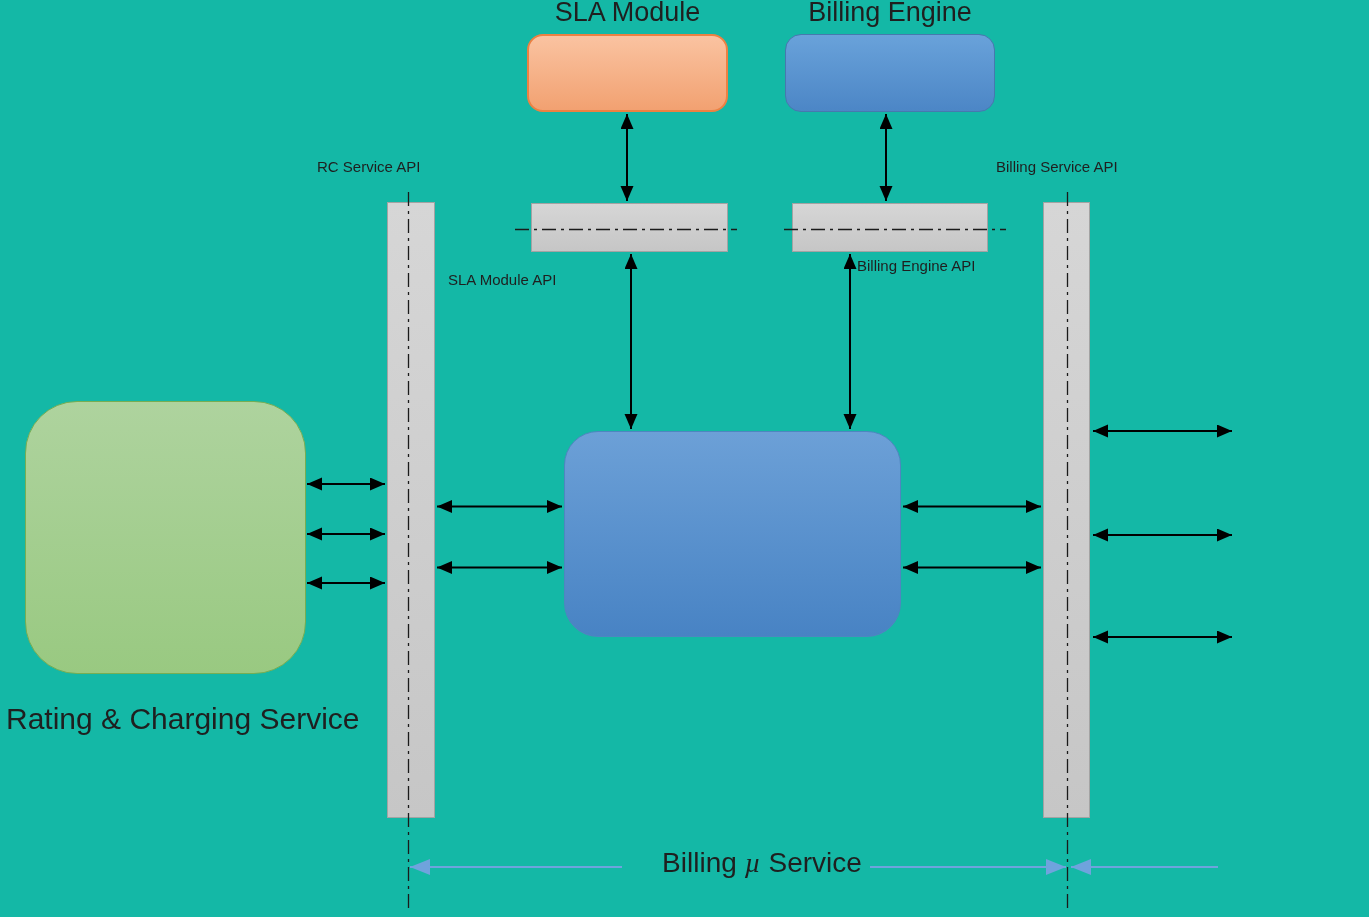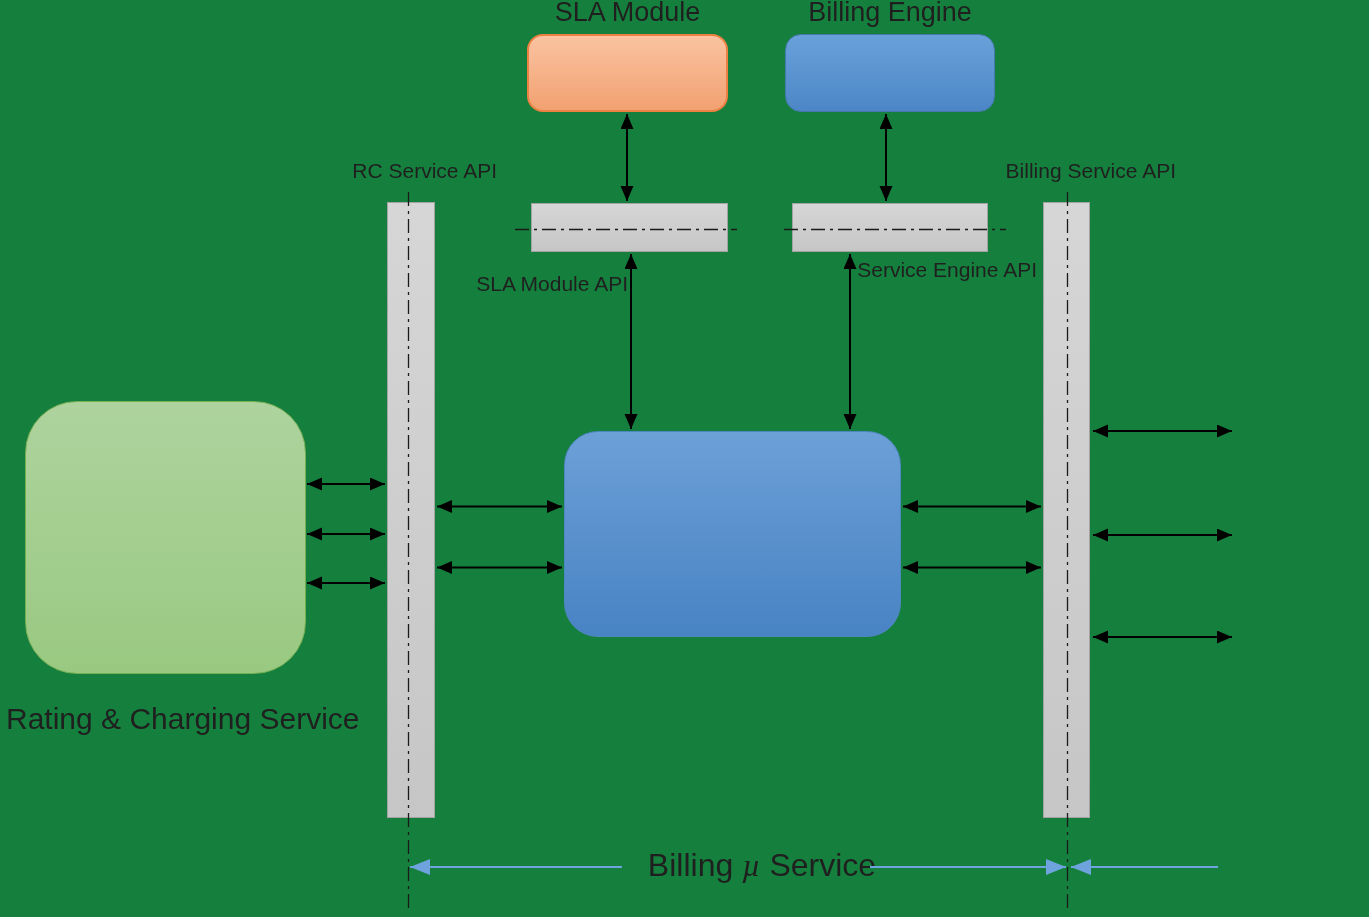--- a/index.html
+++ b/index.html
@@ -5,32 +5,32 @@
   :root{
     --orange-top:#FAC3A1; --orange-bottom:#F2A171; --orange-border:#ED8142;
     --engine-top:#69A2DA; --engine-bottom:#4C86C6; --engine-border:#4679AE;
     --center-top:#6CA0D7; --center-bottom:#4883C4; --center-border:#4E86C0;
     --green-top:#AED39E; --green-bottom:#99C981; --green-border:#76AE53;
     --bar-top:#D6D6D6; --bar-bottom:#C6C6C6; --bar-border:#A3A3A3;
     --arrow-black:#000000; --annotation-blue:#6FA3DD; --text:#1F1F1F;
   }
   html,body{margin:0;padding:0;background:#fff;}
   .canvas{
-    position:relative;width:1369px;height:917px;background:#15803d;overflow:hidden;
+    position:relative;width:1369px;height:917px;background:#14b8a6;overflow:hidden;
     font-family:"Liberation Sans", sans-serif;color:var(--text);
   }
   .box{position:absolute;box-sizing:border-box;}
   .vbar,.hbar{position:absolute;box-sizing:border-box;
     background:linear-gradient(to bottom,var(--bar-top),var(--bar-bottom));
     border:1px solid var(--bar-border);}
   .label{position:absolute;line-height:1.22;white-space:nowrap;}
   .title{font-size:27px;text-align:center;}
-  .api-label{font-size:21px;text-align:right;}
+  .api-label{font-size:15px;text-align:left;}
   .big-label{font-size:30px;}
-  .anno-label{font-size:32px;text-align:center;}
+  .anno-label{font-size:28px;text-align:center;}
   .italic{font-style:italic;}
   .mu{font-style:italic;font-family:"Liberation Serif",serif;}
   svg.overlay{position:absolute;left:0;top:0;width:1369px;height:917px;pointer-events:none;}
   .arrow{stroke:var(--arrow-black);stroke-width:2;}
   .blue-line{stroke:var(--annotation-blue);stroke-width:2;}
   .dashdot{stroke:#1a1a1a;stroke-width:1.3;stroke-dasharray:14 5 3 5;fill:none;}
   #mb path{fill:var(--arrow-black);}
   #mblue path{fill:var(--annotation-blue);}
 </style>
 </head>
@@ -62,21 +62,21 @@
   <div class="label title" style="left:527px;top:-4px;width:201px;">SLA Module</div>
 
   <div class="label title" style="left:785px;top:-4px;width:210px;">Billing Engine</div>
 
   <div class="label api-label" style="left:317px;top:158px;width:180px;">RC Service API</div>
 
   <div class="label api-label" style="left:996px;top:158px;width:180px;">Billing Service API</div>
 
   <div class="label api-label" style="left:448px;top:257px;width:180px;margin-top:14px;">SLA Module API</div>
 
-  <div class="label api-label" style="left:857px;top:257px;width:180px;">Service Engine API</div>
+  <div class="label api-label" style="left:857px;top:257px;width:180px;">Billing Engine API</div>
 
   <div class="label big-label" style="left:6px;top:701px;width:330px;">Rating &amp; Charging Service</div>
 
   <div class="label anno-label" style="left:622px;top:846px;width:280px;">
     <span>Billing </span><span class="mu">µ</span><span> Service</span>
   </div>
 
 
   <svg class="overlay" viewBox="0 0 1369 917" xmlns="http://www.w3.org/2000/svg">
     <defs>

